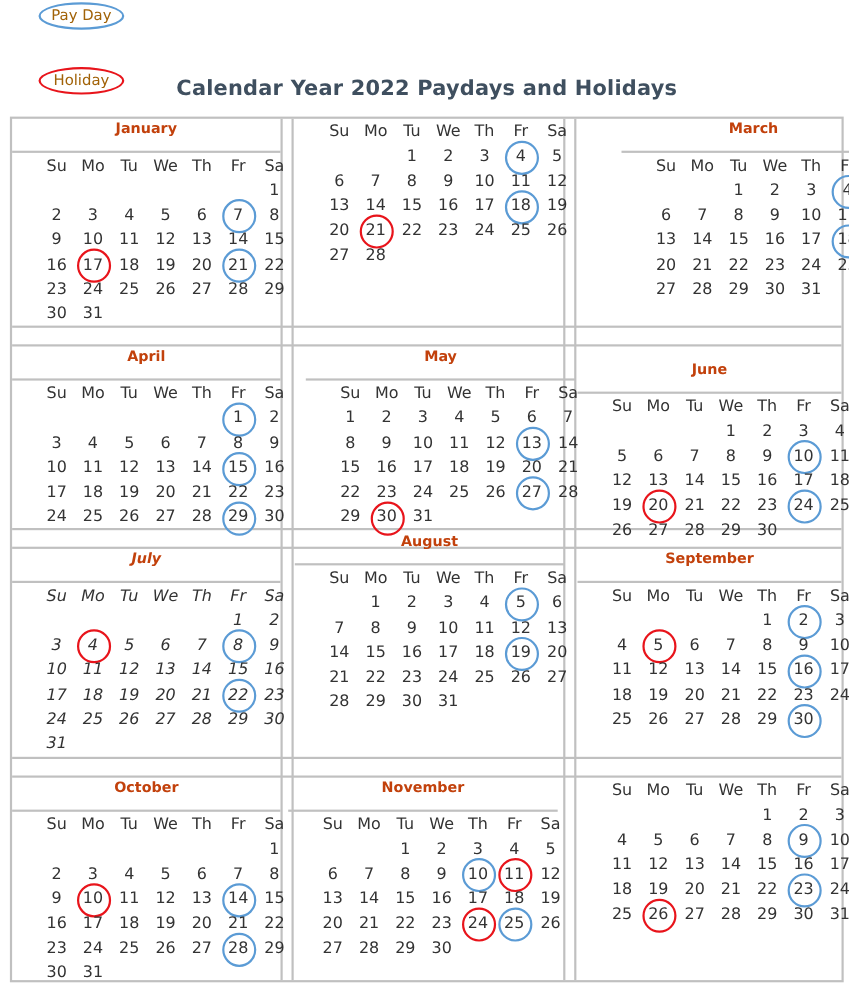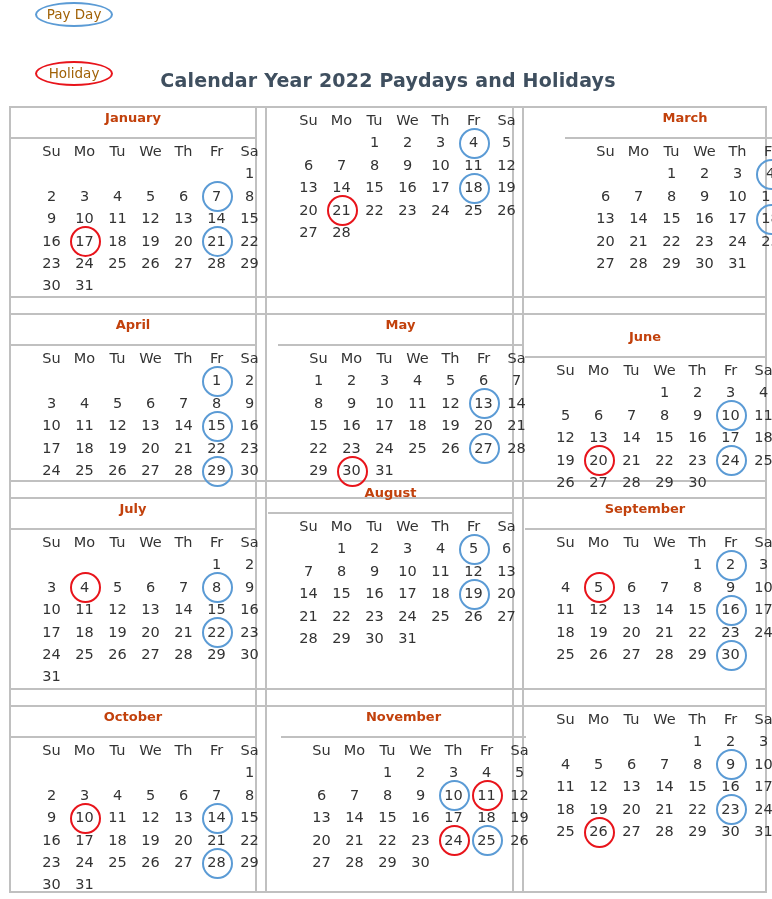--- a/index.html
+++ b/index.html
@@ -319,21 +319,21 @@
         <div class="day"><span>23</span></div>
         <div class="day pay"><span>24</span></div>
         <div class="day"><span>25</span></div>
         <div class="day"><span>26</span></div>
         <div class="day"><span>27</span></div>
         <div class="day"><span>28</span></div>
         <div class="day"><span>29</span></div>
         <div class="day"><span>30</span></div>
       </div>
     </div>
-    <div class="month" style="left: 0px; top: 391px; width: 244px; height: 189px;">
+    <div class="month" style="left: 0px; top: 391px; width: 244px; height: 189px; font-style: italic;">
       <div class="month-header">July</div>
       <div class="days">
         <div class="dow">Su</div>
         <div class="dow">Mo</div>
         <div class="dow">Tu</div>
         <div class="dow">We</div>
         <div class="dow">Th</div>
         <div class="dow">Fr</div>
         <div class="dow">Sa</div>
         <div class="day"></div>
@@ -506,21 +506,21 @@
         <div class="day"><span>24</span></div>
         <div class="day"><span>25</span></div>
         <div class="day"><span>26</span></div>
         <div class="day"><span>27</span></div>
         <div class="day pay"><span>28</span></div>
         <div class="day"><span>29</span></div>
         <div class="day"><span>30</span></div>
         <div class="day"><span>31</span></div>
       </div>
     </div>
-    <div class="month" style="left: 270px; top: 599px; width: 245px; height: 183px;">
+    <div class="month" style="left: 251px; top: 599px; width: 245px; height: 183px;">
       <div class="month-header">November</div>
       <div class="days">
         <div class="dow">Su</div>
         <div class="dow">Mo</div>
         <div class="dow">Tu</div>
         <div class="dow">We</div>
         <div class="dow">Th</div>
         <div class="dow">Fr</div>
         <div class="dow">Sa</div>
         <div class="day"></div>

